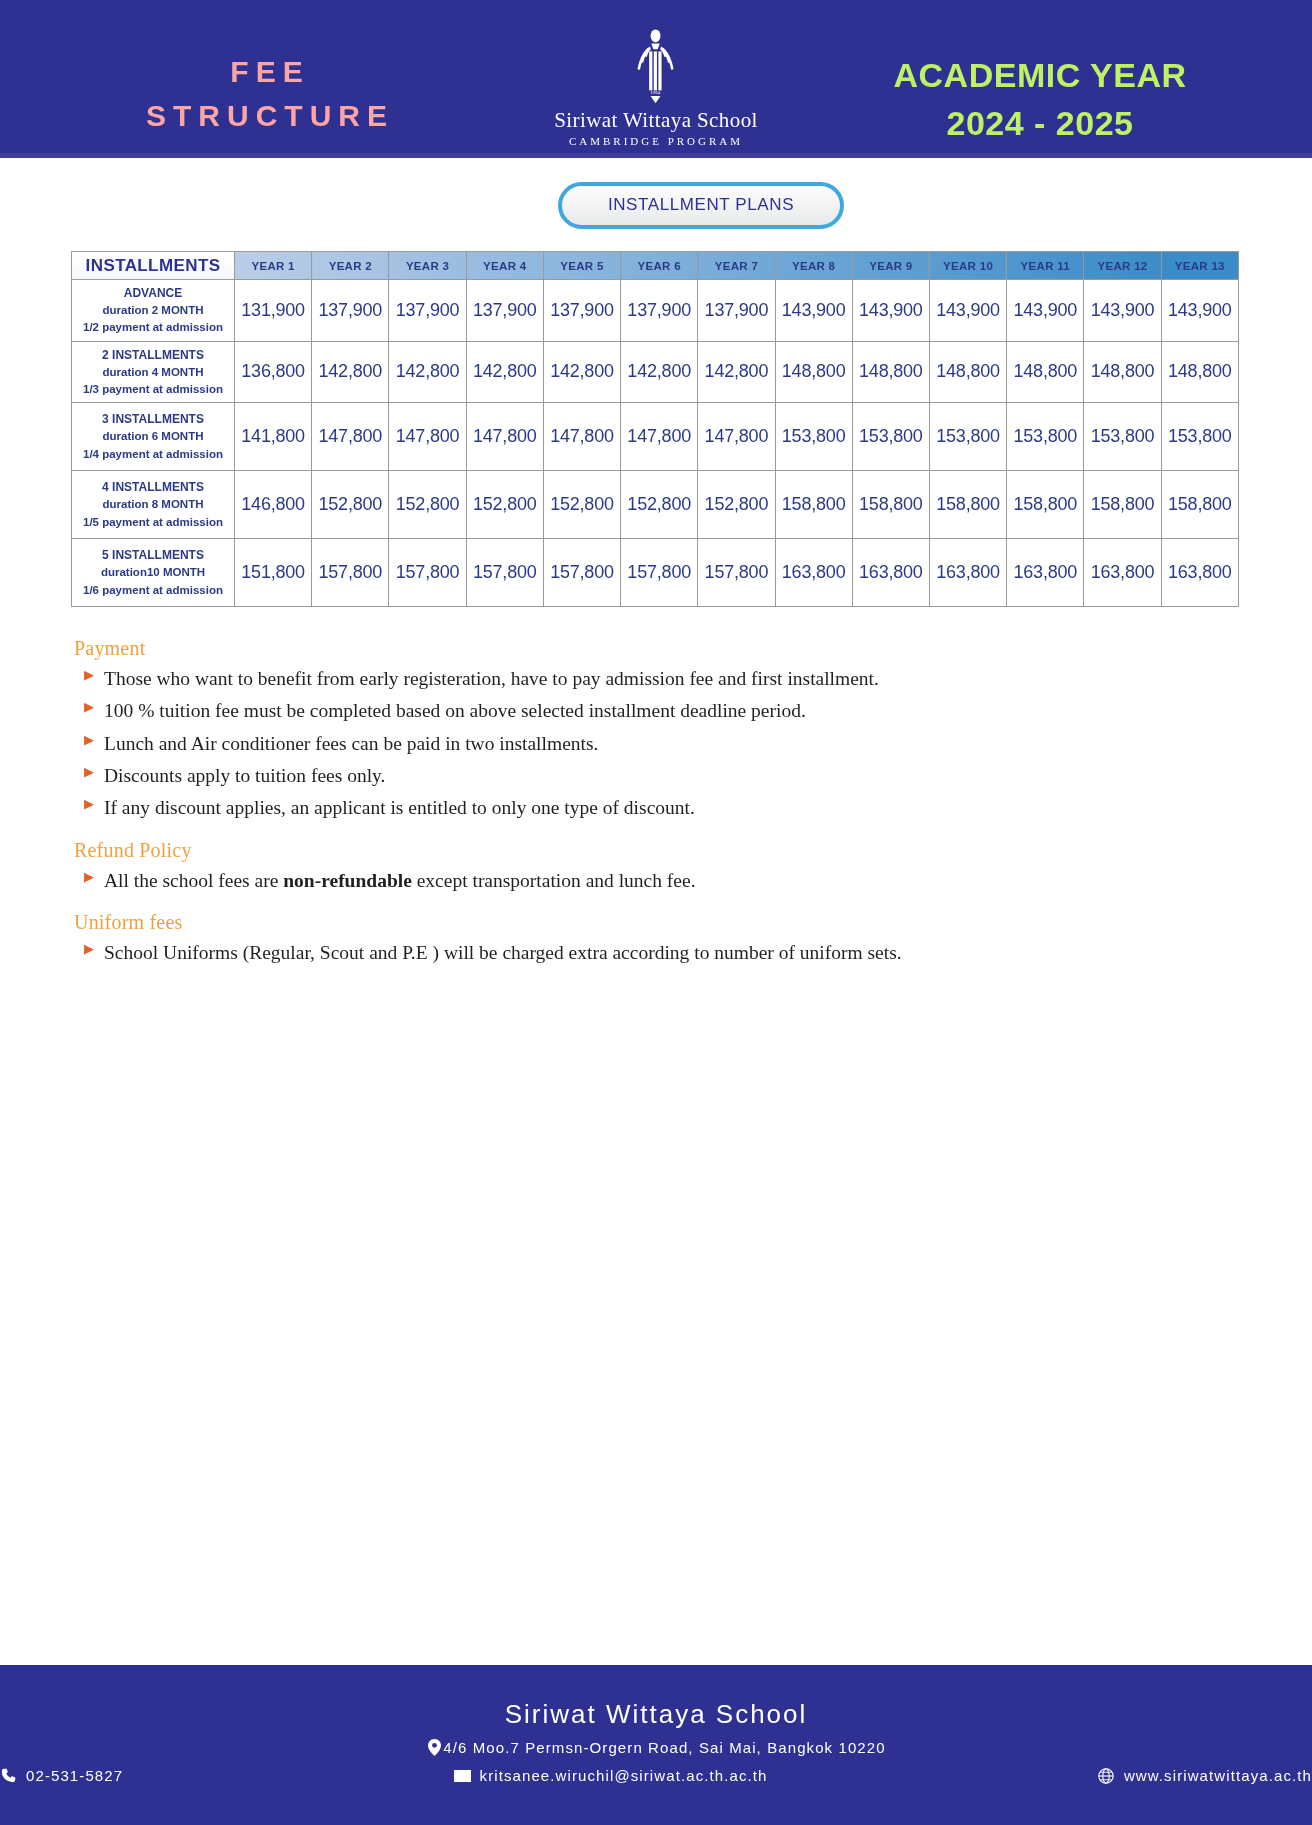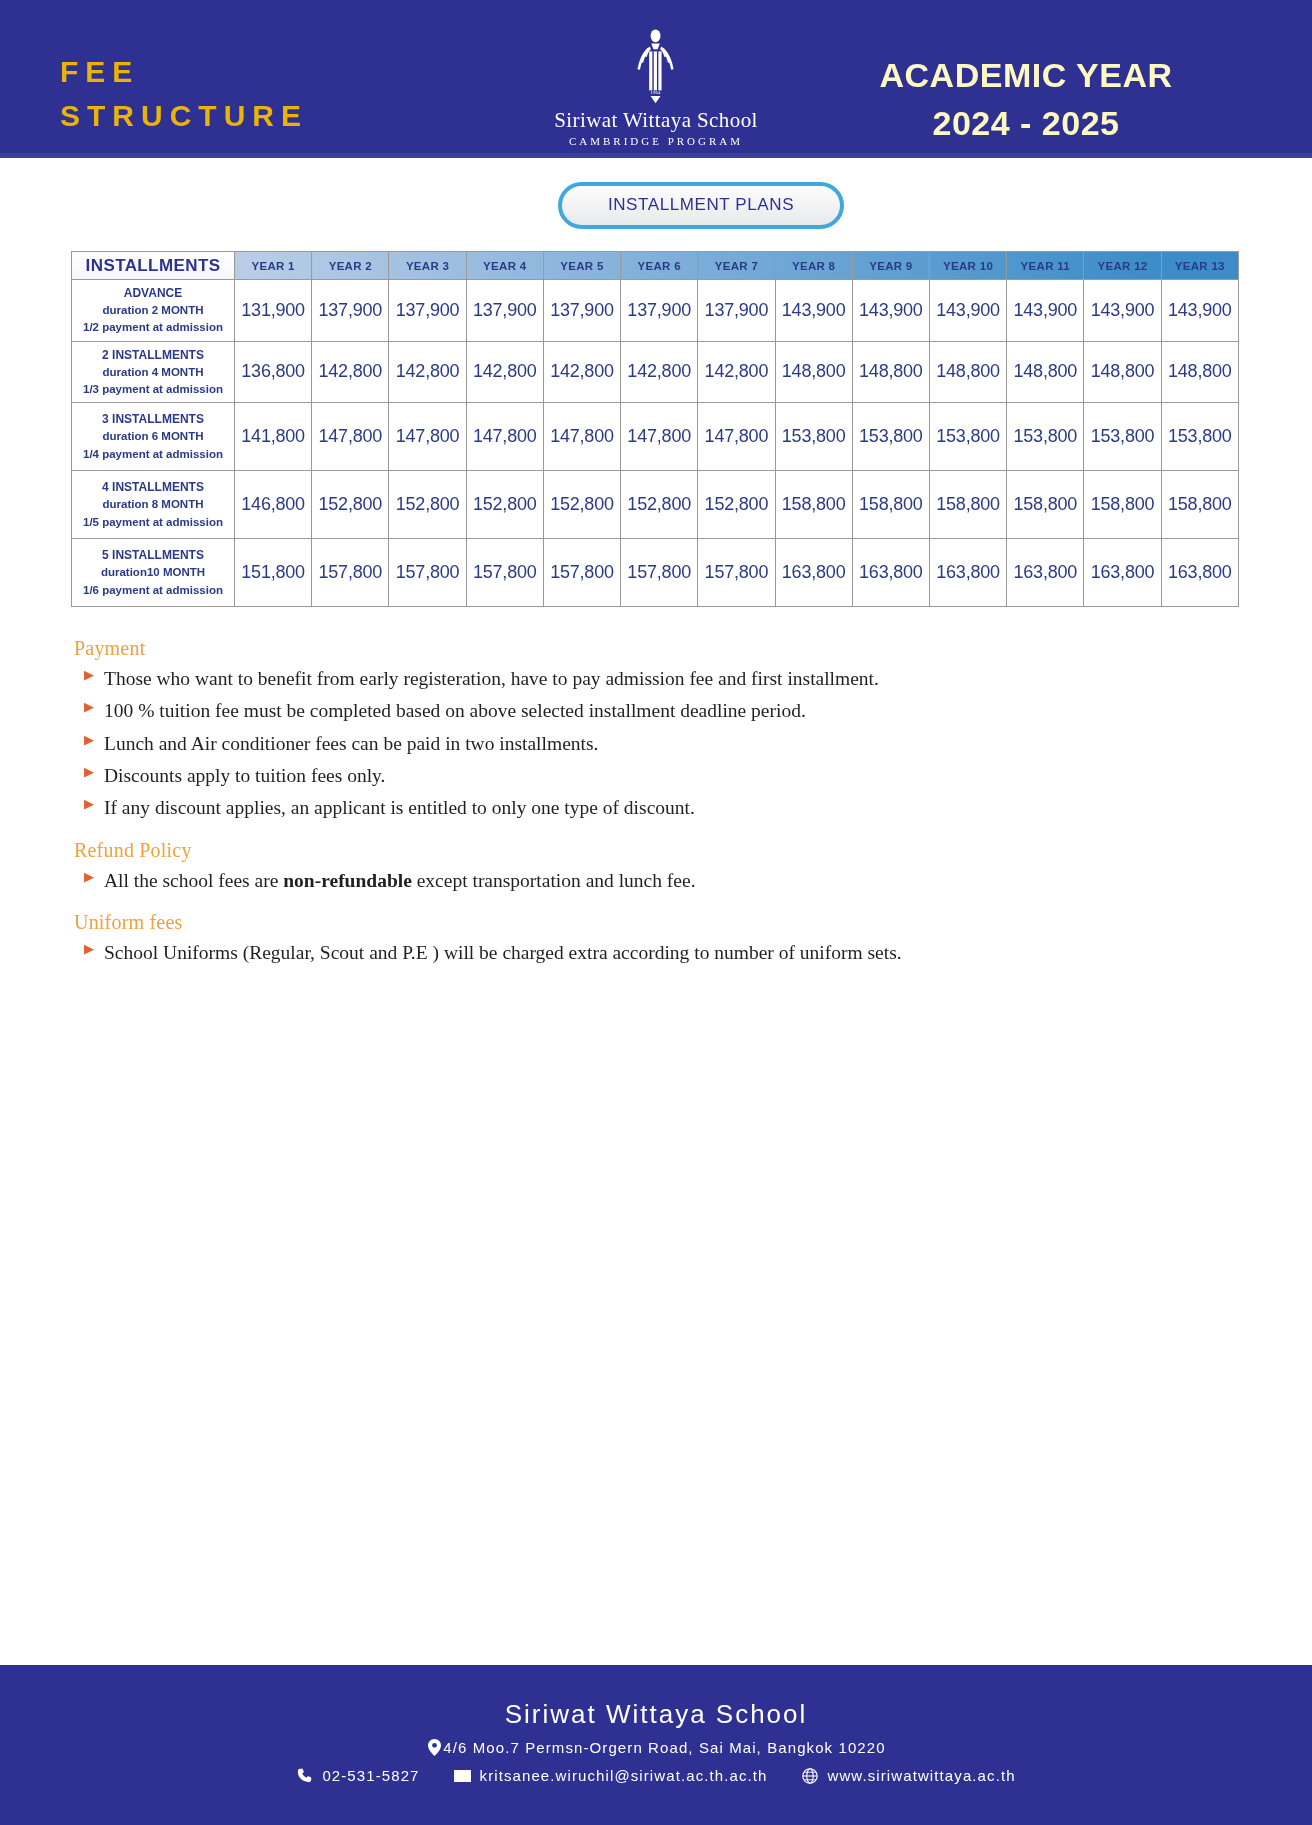--- a/index.html
+++ b/index.html
@@ -20,22 +20,22 @@
     background: #2e3192;
     position: relative;
     display: flex;
     align-items: center;
   }
   .header-title {
     position: absolute;
     left: 60px;
     top: 50px;
     width: 420px;
-    text-align: left;
-    color: #eab308;
+    text-align: center;
+    color: #fca5a5;
     font-weight: bold;
     font-size: 30px;
     letter-spacing: 7px;
     line-height: 1.45;
   }
   .header-title .line { display: block; }
 
   .logo-block {
     position: absolute;
     left: 50%;
@@ -55,25 +55,25 @@
   }
   .logo-sub {
     font-family: "Liberation Serif", serif;
     font-size: 11px;
     letter-spacing: 3px;
     margin-top: 2px;
   }
 
   .header-year {
     position: absolute;
-    right: 76px;
+    right: 62px;
     top: 52px;
     width: 420px;
     text-align: center;
-    color: #fef9c3;
+    color: #bef264;
     font-weight: bold;
     font-size: 34px;
     line-height: 1.4;
     letter-spacing: 0.5px;
   }
   .header-year .line { display: block; }
   .header-underline {
     position: absolute;
     left: 0; right: 0;
     bottom: 0;
@@ -202,21 +202,21 @@
     font-weight: normal;
   }
   .footer-line {
     display: flex;
     justify-content: center;
     align-items: center;
     margin-top: 9px;
     font-size: 15px;
     letter-spacing: 1.1px;
   }
-  .footer-line.row3 { gap: 34px; margin-top: 11px; }
+  .footer-line.row3 { gap: 34px; margin-top: 11px; justify-content: space-between; }
   .fgroup { display: flex; align-items: center; gap: 9px; }
   .ficon { display: inline-flex; width: 17px; height: 17px; align-items: center; justify-content: center; }
   .ficon svg { display: block; }
 </style>
 </head>
 <body>
 
 <div class="header">
   <div class="header-title">
     <span class="line">FEE</span>

